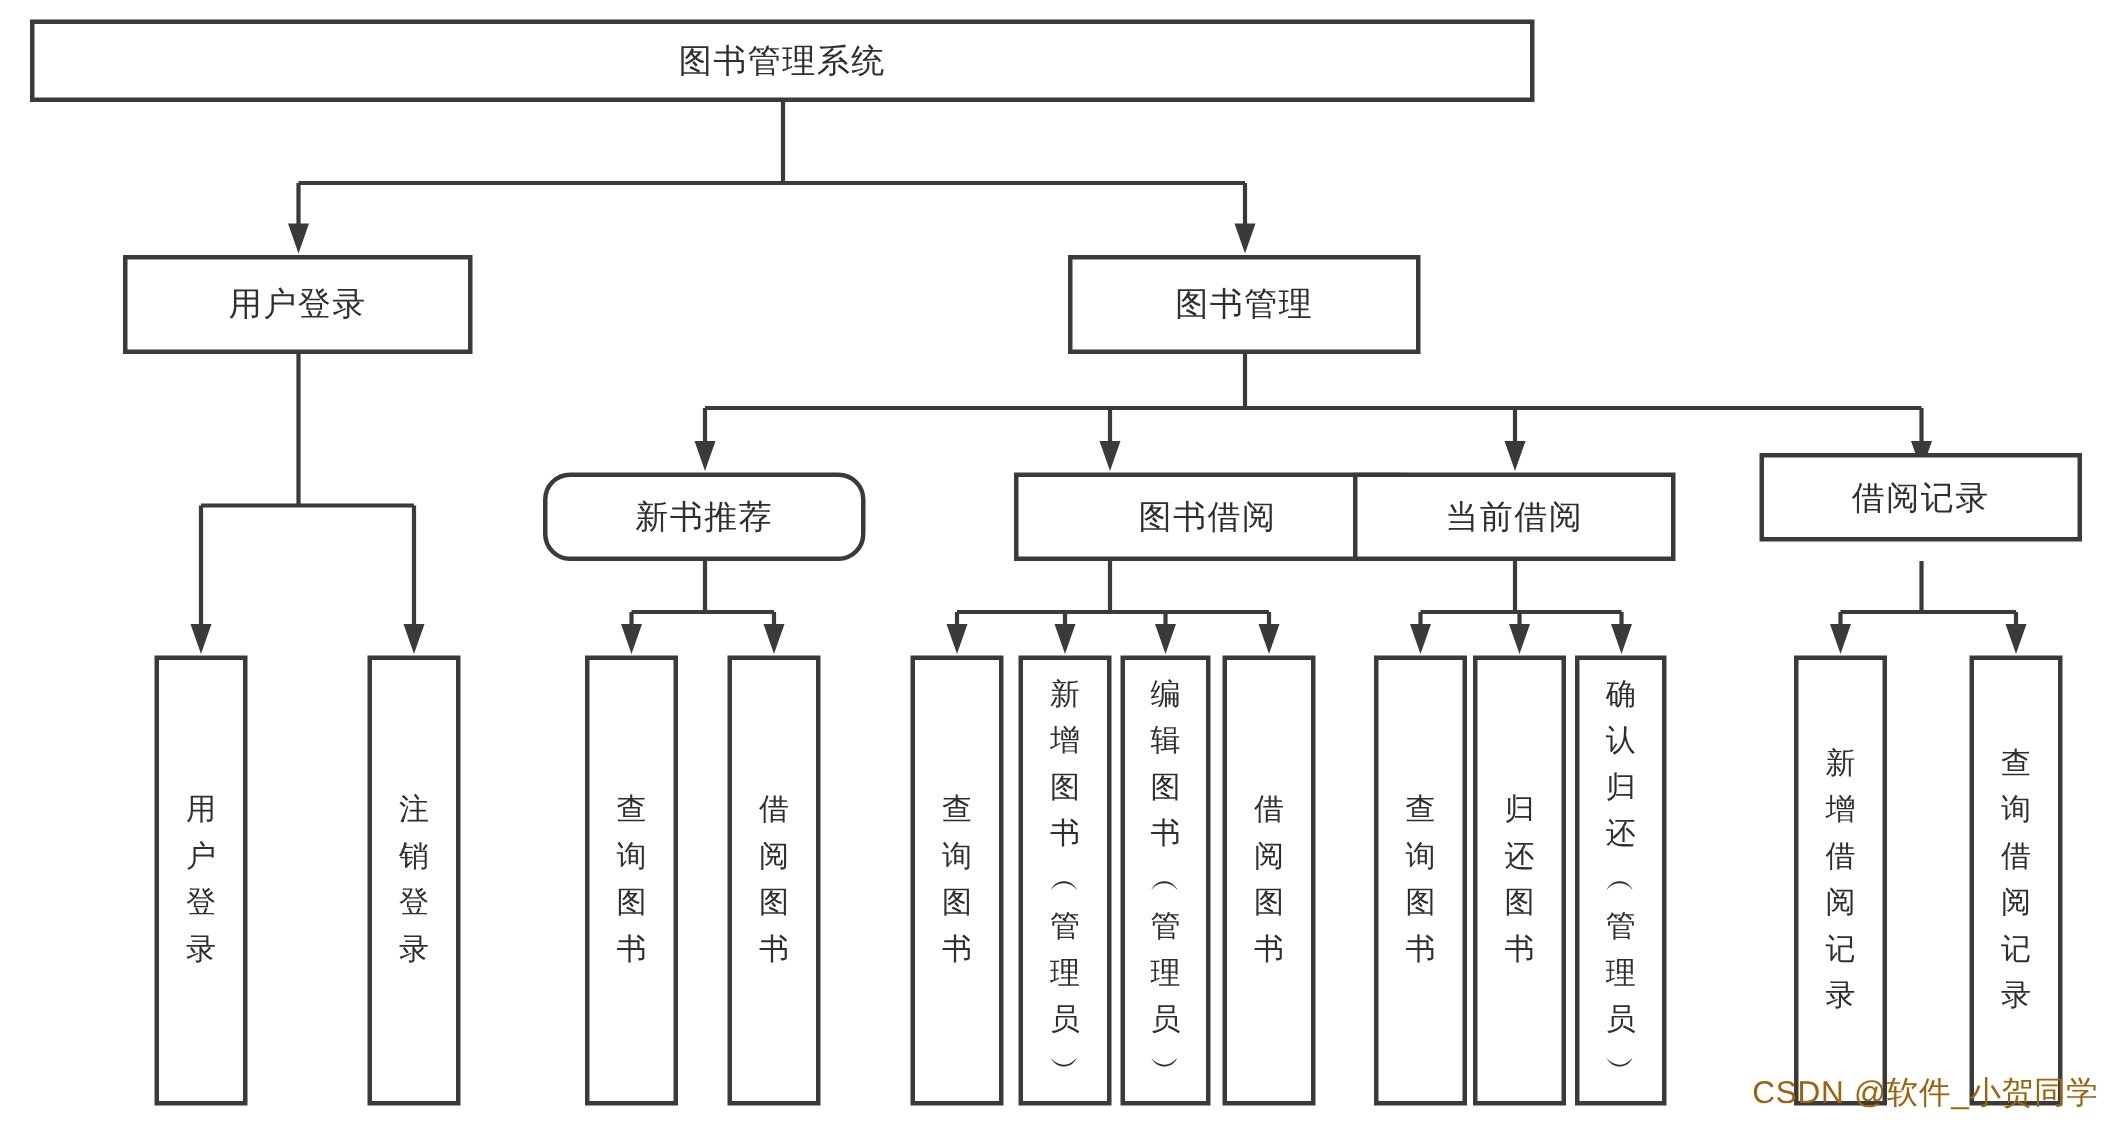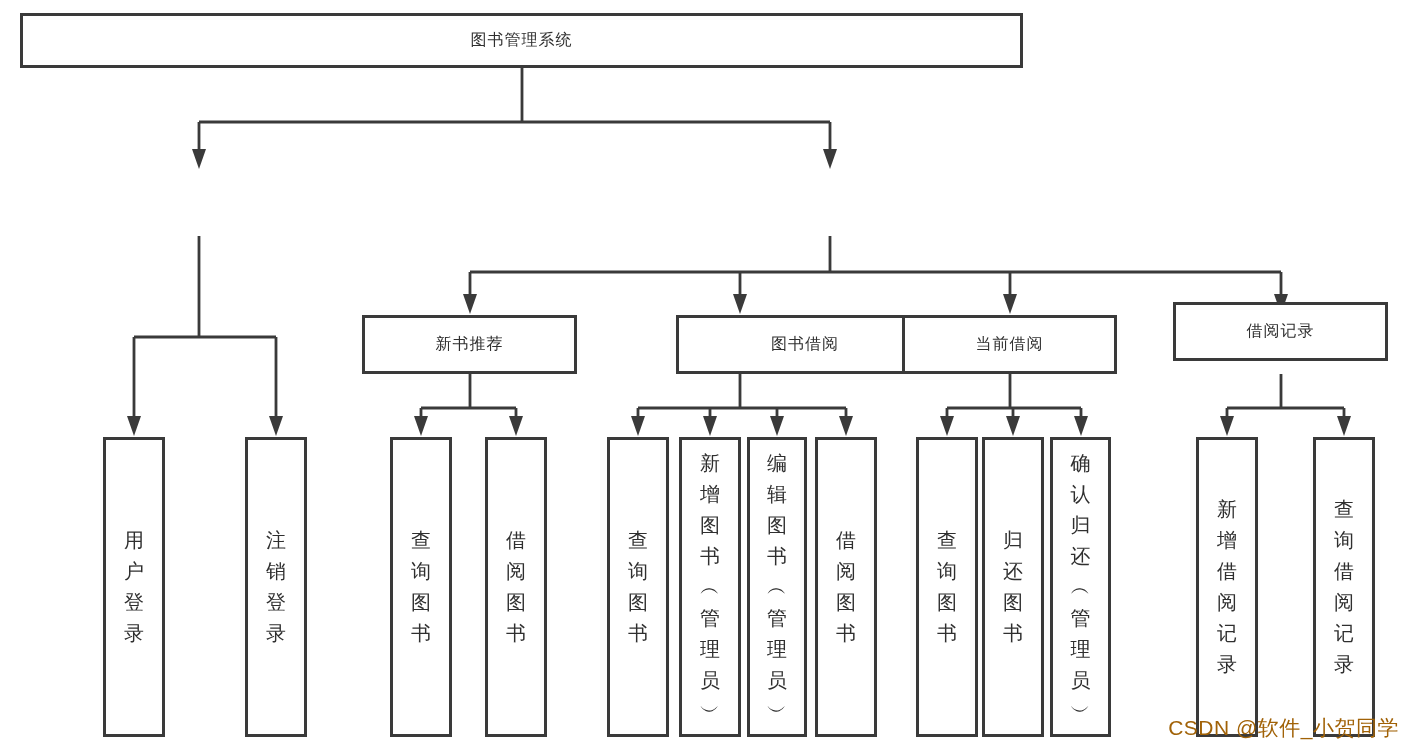--- a/index.html
+++ b/index.html
@@ -27,21 +27,21 @@
     box-sizing: border-box;
     border: 3px solid #3a3a3a;
     background: #ffffff;
     display: flex;
     align-items: center;
     justify-content: center;
     z-index: 2;
     color: #2f2f2f;
   }
   .node.h .lbl {
-    font-size: 16px;
+    font-size: 22px;
     letter-spacing: 1px;
     white-space: nowrap;
   }
   .node.v {
     width: 62px;
     height: 300px;
     top: 437px;
   }
   .node.v .lbl {
     font-size: 20px;
@@ -110,22 +110,28 @@
 
     <path d="M1281,374 V408 M1227,408 H1344 M1227,408 V418 M1344,408 V418"></path>
     <polygon points="1220,416 1234,416 1227,436"></polygon>
     <polygon points="1337,416 1351,416 1344,436"></polygon>
   </svg>
 
   <div class="node h" style="left:20px; top:13px; width:1003px; height:55px;">
     <span class="lbl">图书管理系统</span>
   </div>
 
-
-  <div class="node h" style="left:362px; top:315px; width:215px; height:59px;">
+  <div class="node h" style="left:82px; top:170px; width:233px; height:66px;">
+    <span class="lbl">用户登录</span>
+  </div>
+  <div class="node h" style="left:712px; top:170px; width:235px; height:66px;">
+    <span class="lbl">图书管理</span>
+  </div>
+
+  <div class="node h" style="left:362px; top:315px; width:215px; height:59px;border-radius:18px;">
     <span class="lbl">新书推荐</span>
   </div>
   <div class="node h" style="left:632px; top:315px; width:258px; height:59px;margin-left:44px;">
     <span class="lbl">图书借阅</span>
   </div>
   <div class="node h" style="left:902px; top:315px; width:215px; height:59px;text-align:right;">
     <span class="lbl">当前借阅</span>
   </div>
   <div class="node h" style="left:1173px; top:302px; width:215px; height:59px;">
     <span class="lbl">借阅记录</span>

